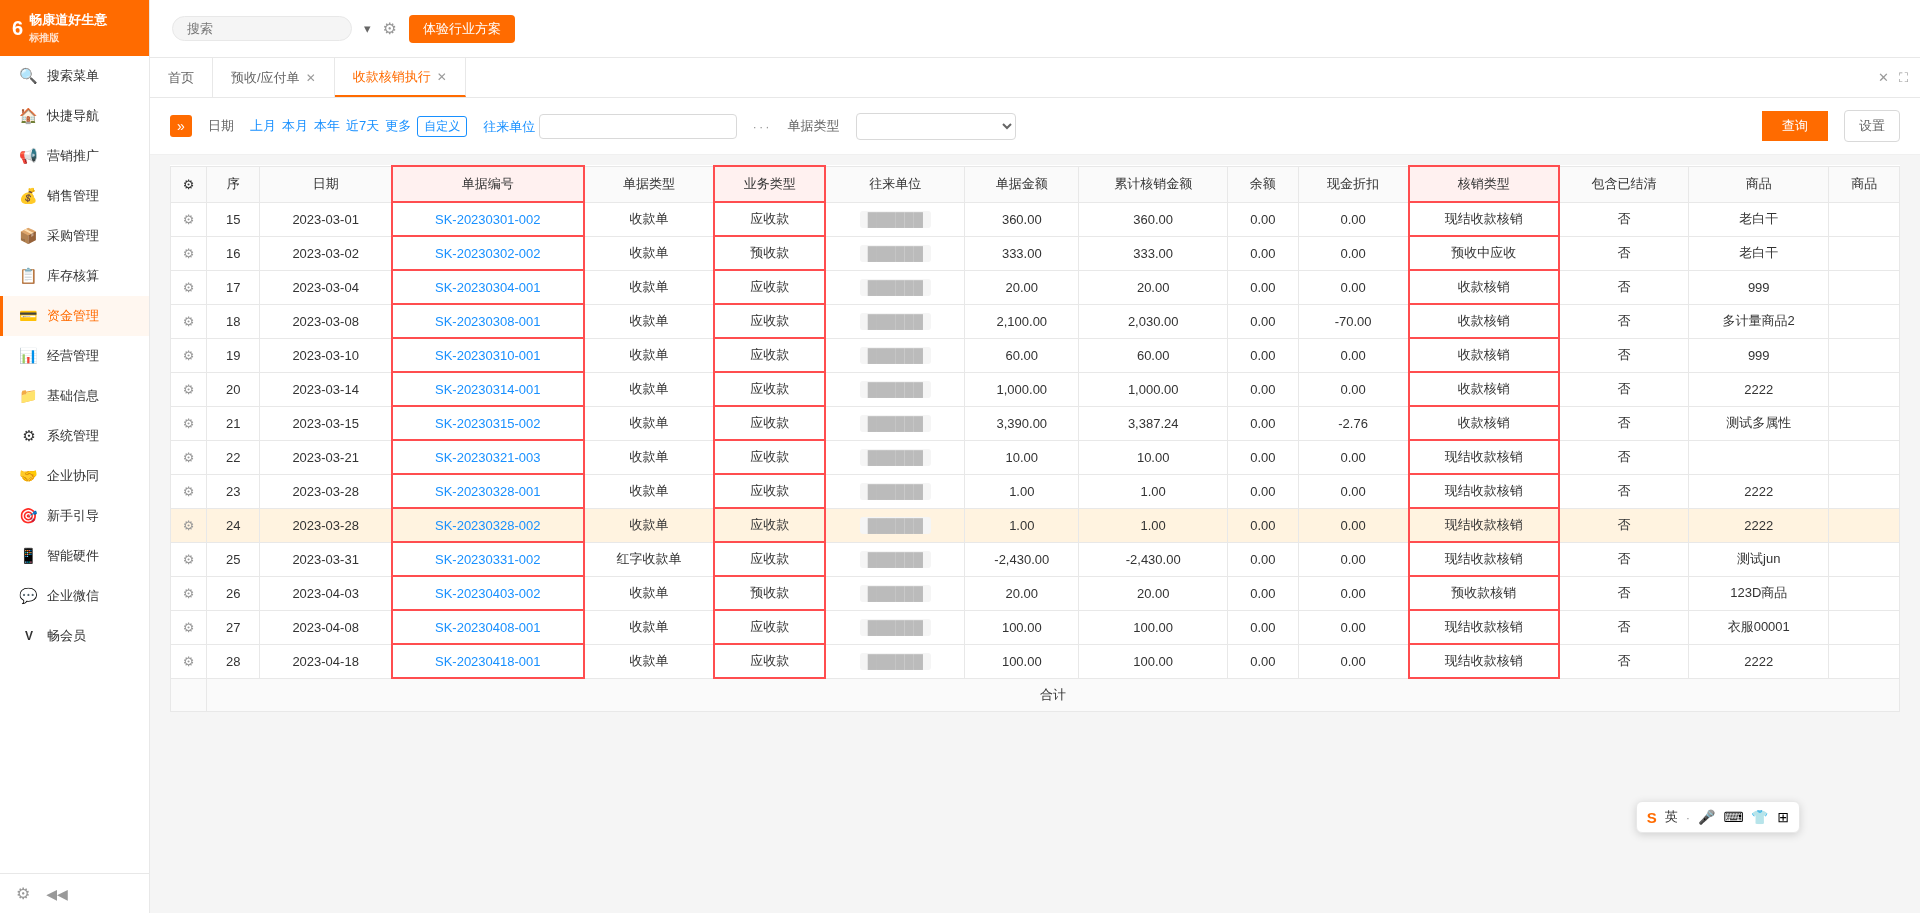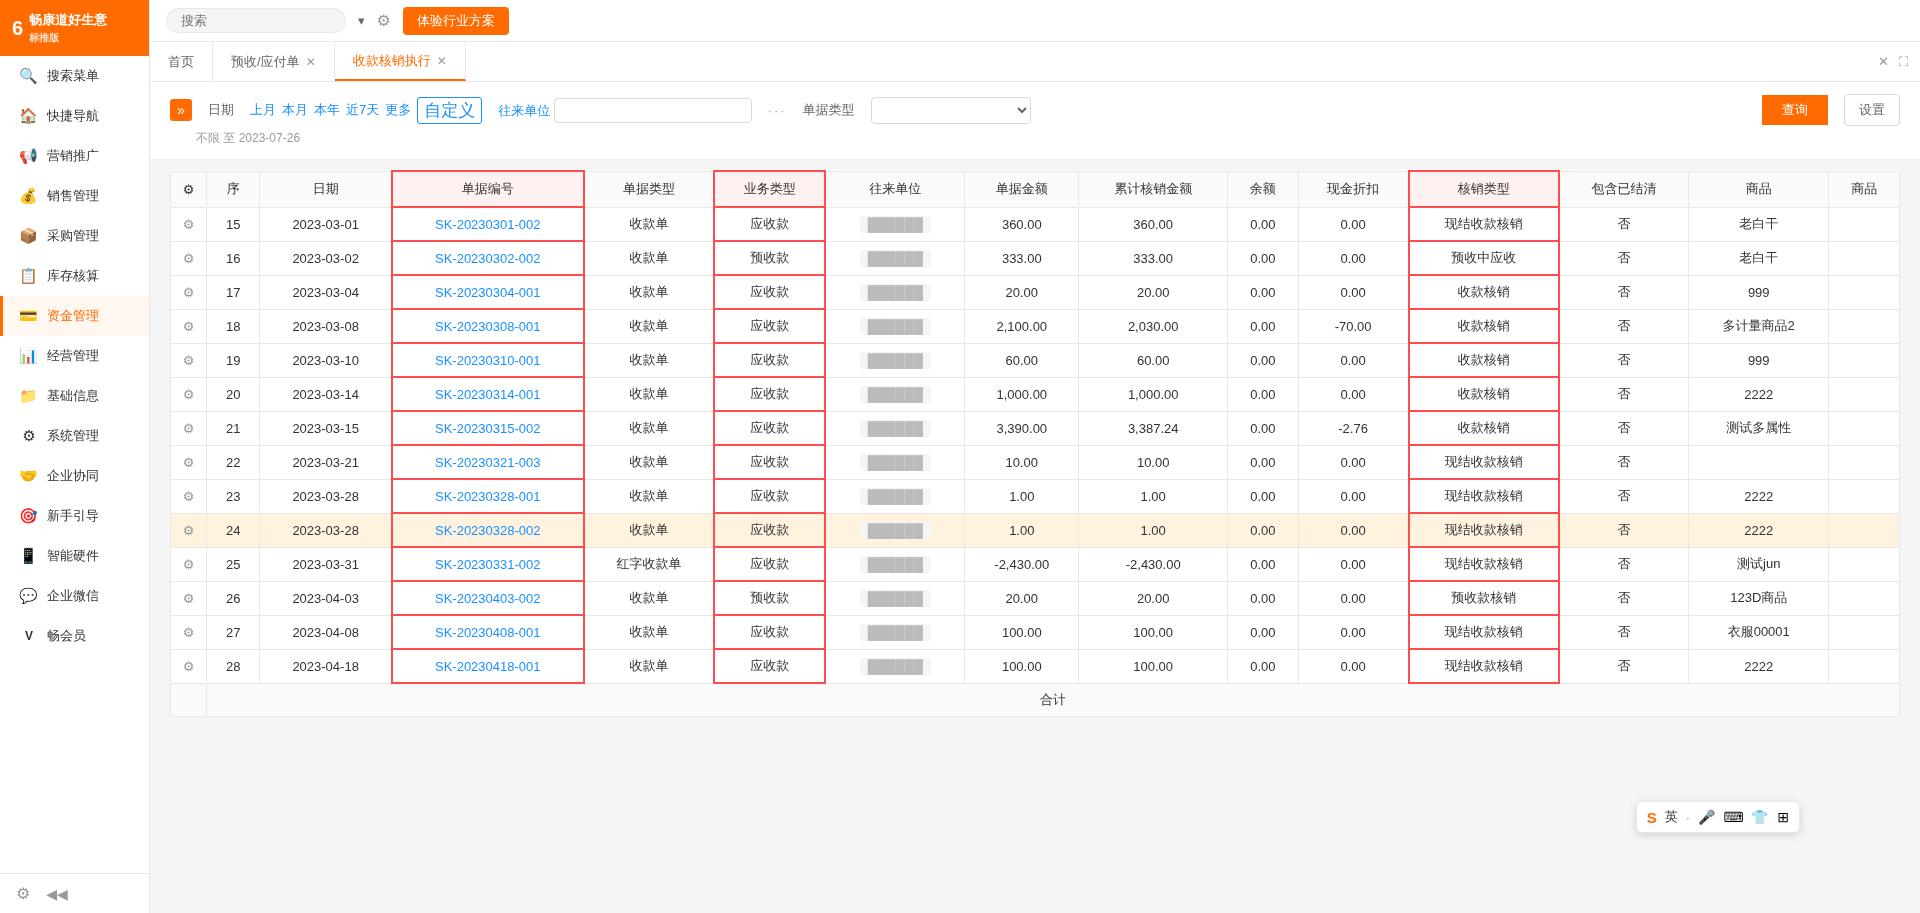--- a/index.html
+++ b/index.html
@@ -43,26 +43,26 @@
       display: flex;
       align-items: center;
       gap: 16px;
     }
 
     
     .main { flex: 1; display: flex; flex-direction: column; overflow: hidden; }
 
     
     .topbar {
-      height: 42px;
+      height: 58px;
       background: #fff;
       border-bottom: 1px solid #e8e8e8;
       display: flex;
       align-items: center;
-      padding: 0 16px;
+      padding: 0 22px;
       gap: 12px;
       flex-shrink: 0;
     }
     .topbar-search {
       background: #f5f5f5;
       border-radius: 16px;
       padding: 4px 14px;
       width: 180px;
       color: #999;
       border: 1px solid #e8e8e8;
@@ -158,21 +158,21 @@
       height: 22px;
       cursor: pointer;
       font-size: 14px;
       display: flex;
       align-items: center;
       justify-content: center;
     }
     .filter-label { color: #666; font-size: 13px; }
     .filter-date-group { display: flex; align-items: center; gap: 6px; }
     .filter-link { color: #1890ff; cursor: pointer; text-decoration: none; font-size: 13px; }
-    .filter-custom { background: #fff; border: 1px solid #1890ff; color: #1890ff; border-radius: 3px; padding: 1px 6px; cursor: pointer; font-size: 17px; }
+    .filter-custom { background: #fff; border: 1px solid #1890ff; color: #1890ff; border-radius: 3px; padding: 1px 6px; cursor: pointer; font-size: 12px; }
     .filter-input {
       border: 1px solid #d9d9d9;
       border-radius: 4px;
       padding: 4px 10px;
       color: #666;
       min-width: 200px;
     }
     .filter-select {
       border: 1px solid #d9d9d9;
       border-radius: 4px;
@@ -390,23 +390,20 @@
         </span>
         <span class="filter-ellipsis">···</span>
         <span style="color:#666;">单据类型</span>
         <select class="filter-select">
           <option></option>
         </select>
         <span style="flex:1;"></span>
         <button class="btn-query">查询</button>
         <button class="btn-settings">设置</button>
       </div>
-      <div style="margin-top:4px;padding-left:26px;">
-        <span style="color:#999;font-size:12px;">不限 至 2023-07-26</span>
-      </div>
     </div>
 
     <div class="table-area">
       <table class="data-table">
         <thead>
           <tr>
             <th class="settings-col">⚙</th>
             <th>序</th>
             <th>日期</th>
             <th class="th-highlighted">单据编号</th>

